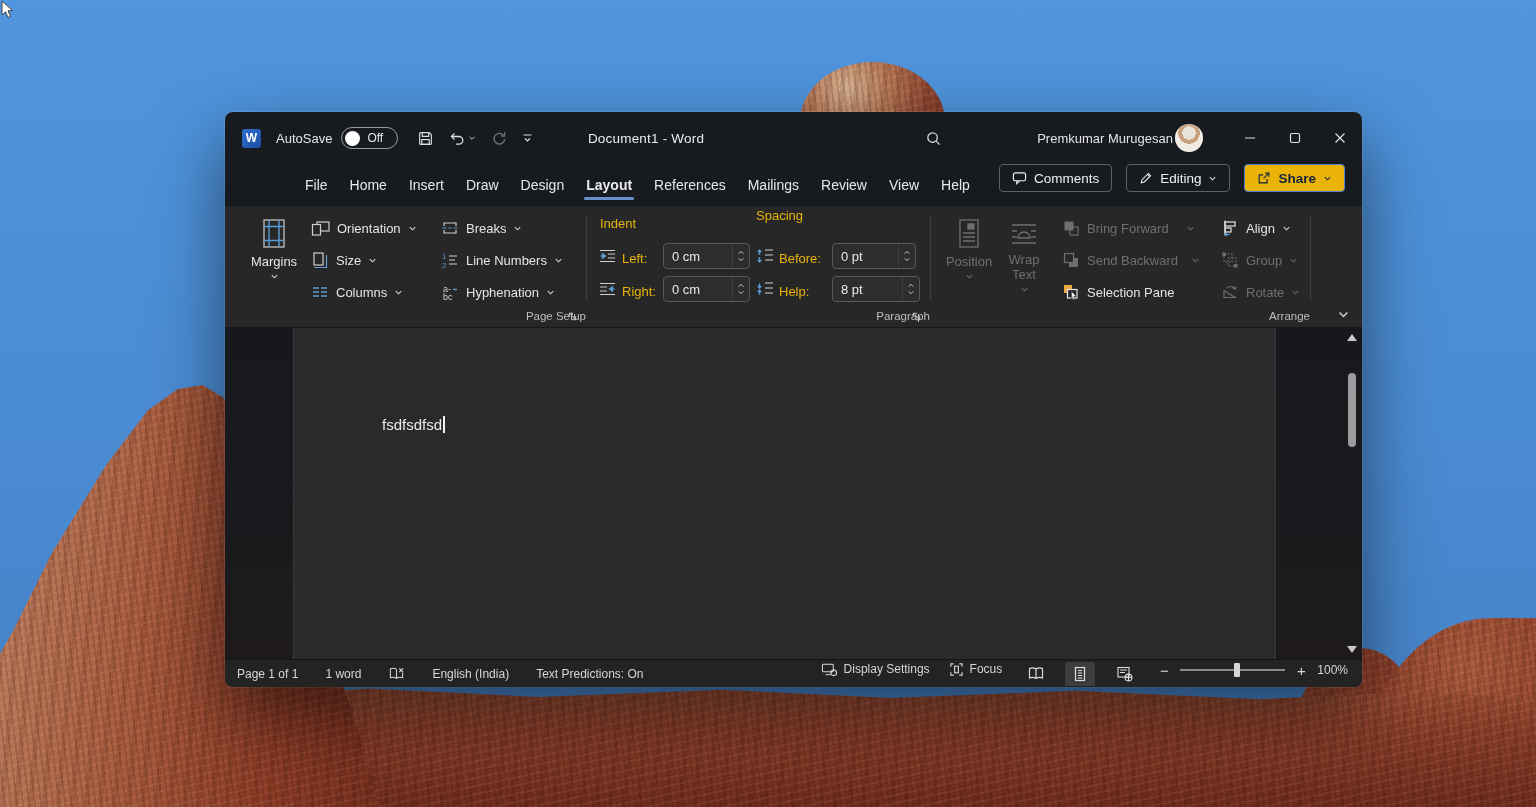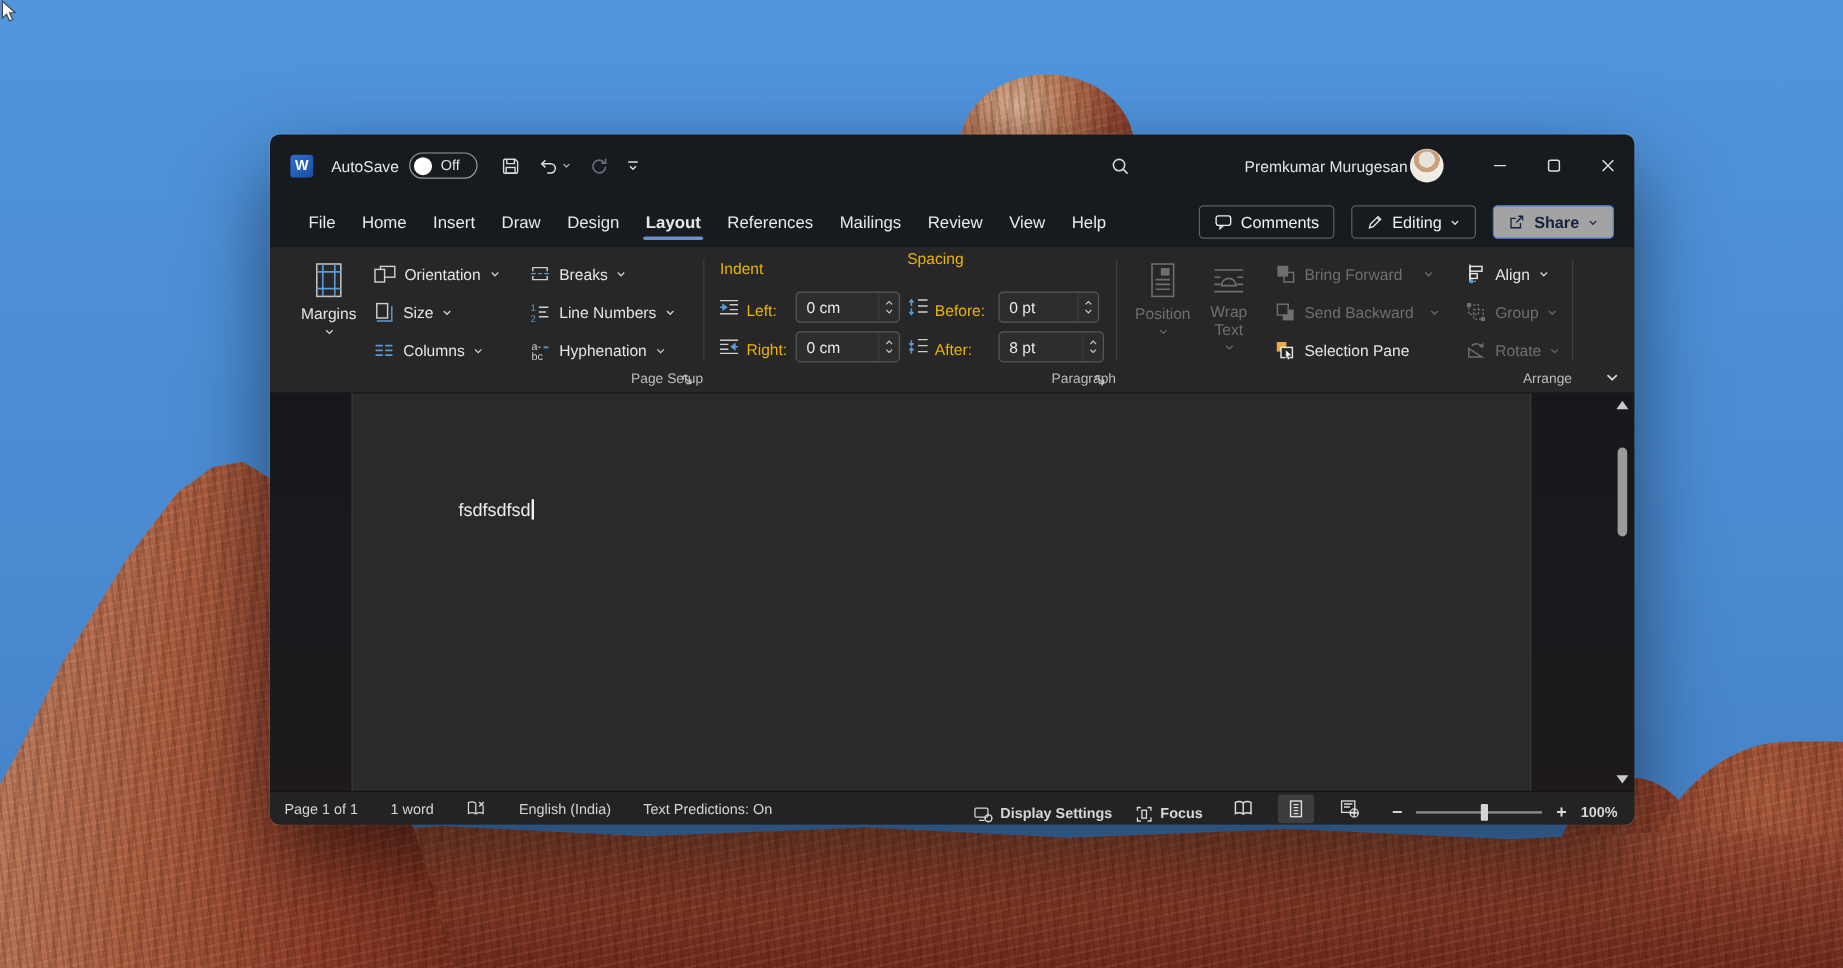--- a/index.html
+++ b/index.html
@@ -57,31 +57,31 @@
   .search-btn { position:absolute; left:694px; top:13px; width:28px; height:26px;
     display:flex; align-items:center; justify-content:center; color:#d8d8d8; }
   .tb-right { position:absolute; right:0; top:0; height:52px; display:flex; align-items:center; }
   .user-name { font-size:13px; color:#e3e3e3; margin-right:2px; }
   .avatar { width:28px; height:28px; border-radius:50%; margin-right:24px;
     background:radial-gradient(circle at 50% 32%, #e8e3da 0 28%, #caa07c 29% 45%, #f0ece4 46% 100%);
     box-shadow:inset 0 0 0 1px rgba(255,255,255,.25); }
   .winctl { width:45px; height:52px; display:flex; align-items:center; justify-content:center; color:#e0e0e0; }
 
   
-  .tabrow { height:42px; flex:0 0 42px; position:relative; display:flex; align-items:center; padding-left:21px; }
+  .tabrow { height:42px; flex:0 0 42px; position:relative; display:flex; padding-left:21px;margin-left:48px; }
   .tabs { display:flex; align-items:center; }
   .tab { padding:6px 11px; font-size:14px; color:#e8e8e8; position:relative; cursor:default; white-space:nowrap; }
   .tab.active { font-weight:bold; }
   .tab.active::after { content:""; position:absolute; left:9px; right:9px; bottom:-1px; height:3px;
     border-radius:2px; background:#6a8fc9; }
   .tabrow-right { position:absolute; right:17px; display:flex; gap:14px; align-items:center; }
   .pillbtn { height:28px; border:1px solid #5f5f5f; border-radius:4px; background:transparent;
     color:#f0f0f0; font-size:13.5px; display:flex; align-items:center; gap:7px; padding:4px 12px;
     font-family:inherit; }
-  .pillbtn.share { background:#a3a3a3; border-color:#4d80d4; color:#15233e; font-weight:bold; }
+  .pillbtn.share { background:#eab308; border-color:#4d80d4; color:#15233e; font-weight:bold; }
 
   
   .ribbon { height:122px; flex:0 0 122px; background:#272727; position:relative;
     border-bottom:1px solid #161616; font-size:13px; }
   .grp { position:absolute; top:0; height:100%; }
   .grp-sep { position:absolute; top:10px; bottom:26px; width:1px; background:#3e3e3e; }
   .grp-label { position:absolute; bottom:5px; left:0; right:0; text-align:right;
     font-size:11.5px; color:#bdbdbd; }
   .launcher { position:absolute; bottom:4px; right:7px; color:#c2c2c2; width:14px; height:14px;
     display:flex; align-items:center; justify-content:center; }
@@ -114,21 +114,21 @@
   .scroll-arrow { width:0; height:0; border-left:5px solid transparent; border-right:5px solid transparent; }
   .arr-up { border-bottom:7px solid #c9c9c9; margin-top:3px; }
   .arr-down { border-top:7px solid #c9c9c9; margin-top:auto; margin-bottom:3px; }
   .thumb { position:absolute; top:42px; width:8px; height:74px; border-radius:4px; background:#9b9b9b; }
 
   
   .statusbar { height:28px; flex:0 0 28px; background:#232323; border-top:1px solid #151515;
     display:flex; align-items:center; font-size:12px; color:#d6d6d6; padding:0 14px 0 12px; }
   .sb-item { display:flex; align-items:center; gap:6px; white-space:nowrap; }
   .sb-left { display:flex; align-items:center; gap:27px; }
-  .sb-right { margin-left:auto; display:flex; align-items:flex-end; gap:19px;font-weight:bold; }
+  .sb-right { margin-left:auto; display:flex; align-items:flex-start; gap:19px; }
   .viewbtns { display:flex; align-items:center; gap:14px; }
   .viewbtn { width:30px; height:24px; display:flex; align-items:center; justify-content:center;
     border-radius:2px; color:#dcdcdc; }
   .viewbtn.active { background:#3d3d3d; }
   .zoomctl { display:flex; align-items:center; gap:10px; }
   .zoom-track { position:relative; width:105px; height:14px; display:flex; align-items:center; }
   .zoom-line { width:100%; height:2px; background:#8a8a8a; }
   .zoom-thumb { position:absolute; left:51%; top:0; width:6px; height:14px; background:#d5d5d5; border-radius:1px; }
   .zoom-sign { font-size:15px; color:#d8d8d8; width:12px; text-align:center; }
   svg { display:block; }
@@ -202,20 +202,21 @@
         </span>
         <span class="btn-ico">
           <svg width="13" height="12" viewBox="0 0 13 12" fill="none" stroke="currentColor" stroke-width="1.2">
               <path d="M2.5 3 h8"></path>
               <path d="M4 6.5 l2.5 2.5 2.5-2.5"></path>
             </svg>
         </span>
       </div>
     </div>
 
+    <div class="title-center">Document1 - Word</div>
 
     <div class="search-btn">
       <svg width="17" height="17" viewBox="0 0 18 18" fill="none" stroke="currentColor" stroke-width="1.4">
           <circle cx="8" cy="8" r="5"></circle>
           <path d="M11.8 11.8 L15.5 15.5"></path>
         </svg>
     </div>
 
     <div class="tb-right">
       <span class="user-name">Premkumar Murugesan</span>
@@ -426,21 +427,21 @@
               <use href="#i-dn"></use>
             </svg>
           </span>
       </div>
 
       <svg style="position:absolute;left:170px;top:74px" width="19" height="18" viewBox="0 0 19 18">
           <path d="M9 3 h8 M9 8 h8 M9 13 h8" stroke="#cfcfcf" stroke-width="1.2"></path>
           <path d="M3.5 3.5 V8 M1.8 6 L3.5 8 L5.2 6" stroke="#5b9bd5" fill="none" stroke-width="1.3"></path>
           <path d="M3.5 14.5 v-4.5 M1.8 12 L3.5 10 L5.2 12" stroke="#5b9bd5" fill="none" stroke-width="1.3"></path>
         </svg>
-      <span class="hdr" style="left:193px;top:78px">After:</span>
+      <span class="hdr" style="left:193px;top:78px">Help:</span>
       <div class="spin" style="left:246px;top:70px;width:88px">
         <span class="val">8 pt</span>
         <span class="updown">
             <svg width="8" height="5">
               <use href="#i-up"></use>
             </svg>
             <svg width="8" height="5">
               <use href="#i-dn"></use>
             </svg>
           </span>

